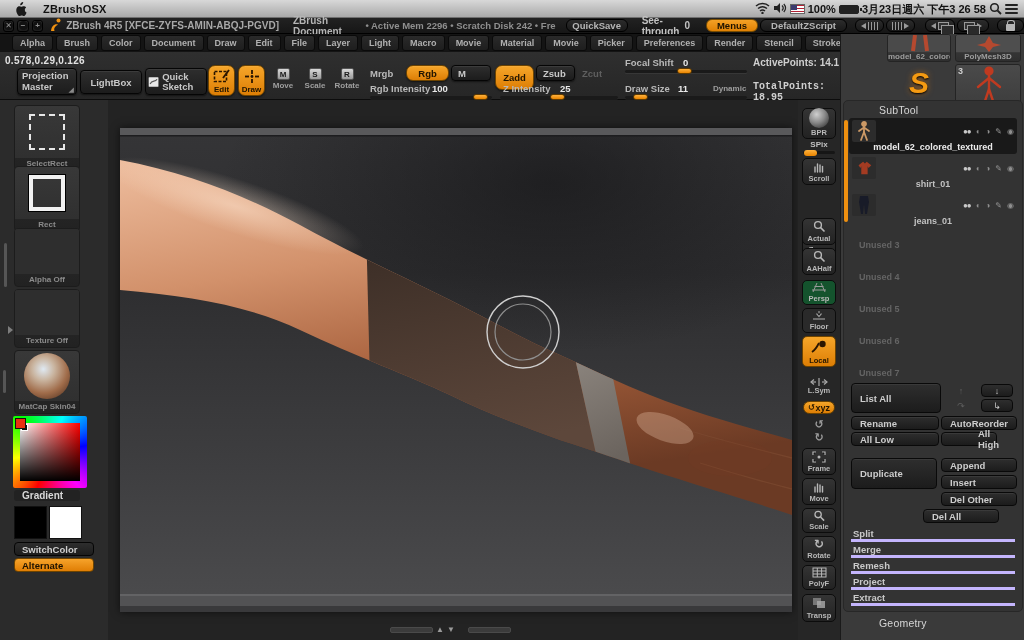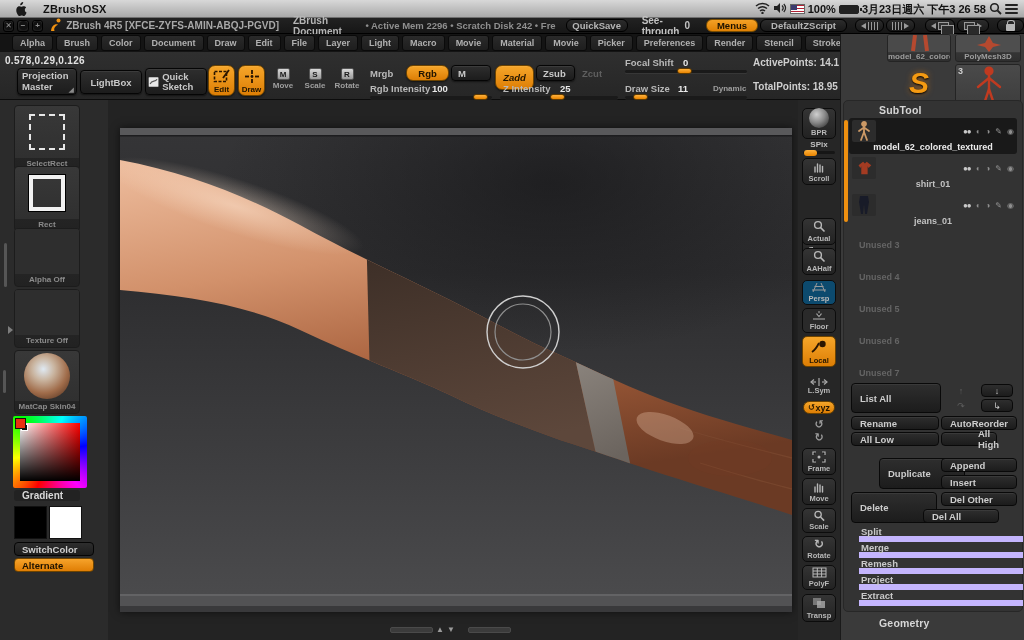--- a/index.html
+++ b/index.html
@@ -117,40 +117,40 @@
   .xyzpill { position:absolute; left:5px; width:32px; height:13px; border-radius:7px; background:linear-gradient(#f6a62a,#dd7e05);
     border:1px solid #6e4400; color:#241600; font-size:9px; font-weight:bold; display:flex; align-items:center; justify-content:center; gap:1px; }
 
   
   .panel { position:absolute; left:840px; top:34px; width:184px; height:606px; background:#3a3a3a; border-left:1px solid #1a1a1a; }
   .thumbtile { position:absolute; background:linear-gradient(#585858,#3f3f3f); border:1px solid #242424; border-radius:3px; overflow:hidden; }
   .thumbtile .tl { position:absolute; left:0; bottom:0; width:100%; text-align:center; font-size:8px; font-weight:bold; color:#9d9d9d; background:rgba(0,0,0,.25); white-space:nowrap; }
   .sbrush-s { font-size:30px; font-weight:bold; font-style:italic; color:#f59a12; text-shadow:0 1px 2px #000, 0 0 6px rgba(245,130,10,.6); line-height:1; }
   .badge3 { position:absolute; left:2px; top:1px; font-size:9px; font-weight:bold; color:#cfcfcf; }
   .section-bg { position:absolute; left:2px; top:66px; width:180px; height:512px; background:#333; border:1px solid #272727; border-radius:5px; }
-  .sec-header { position:absolute; font-size:10.5px; font-weight:bold; color:#d6d6d6; letter-spacing:.2px; }
+  .sec-header { position:absolute; font-size:10.5px; font-weight:normal; color:#d6d6d6; letter-spacing:.2px; }
   .st-list { position:absolute; left:8px; top:84px; width:168px; }
   .st-item { position:relative; border-radius:3px; margin-bottom:1px; }
   .st-item.sel { background:#191919; }
   .st-item .strow { display:flex; align-items:center; padding:2px 3px 0 3px; }
   .st-thumb { width:24px; height:22px; background:#2c2c2c; border-radius:2px; display:flex; align-items:center; justify-content:center; }
   .st-toggles { margin-left:auto; display:flex; gap:5px; color:#8f8f8f; font-size:8px; align-items:center; }
   .st-toggles .big { letter-spacing:-1px; color:#c9c9c9; }
   .st-name { text-align:center; font-size:9px; font-weight:bold; color:#c2c2c2; padding:0 0 2px; white-space:nowrap; }
   .st-item.sel .st-name { color:#ececec; }
   .st-item.unused { height:31px; display:flex; align-items:center; }
   .st-item.unused .st-name { color:#646464; padding:0 0 0 10px; text-align:left; }
   .orangebar { position:absolute; left:3px; top:86px; width:4px; height:102px; background:#ef9010; border-radius:2px; }
   .pbtn { position:absolute; background:linear-gradient(#2e2e2e,#1c1c1c); border:1px solid #090909; border-radius:4px;
     box-shadow:inset 0 1px 0 rgba(255,255,255,.06); color:#cccccc; font-size:9.5px; font-weight:bold; display:flex; align-items:center; padding-left:8px; }
   .arrbtn { position:absolute; width:32px; height:13px; border-radius:4px; background:linear-gradient(#2e2e2e,#1c1c1c); border:1px solid #090909;
     color:#c9c9c9; font-size:9px; display:flex; align-items:center; justify-content:center; }
   .arrdim { position:absolute; width:32px; height:13px; color:#5e5e5e; font-size:9px; display:flex; align-items:center; justify-content:center; }
-  .rowbtn { position:absolute; left:18px; width:164px; height:15px; color:#c9c9c9; font-size:9.5px; font-weight:bold;
-    display:flex; align-items:center; padding-left:2px; border-bottom:6px solid #c4b5fd; }
+  .rowbtn { position:absolute; left:10px; width:164px; height:15px; color:#c9c9c9; font-size:9.5px; font-weight:bold;
+    display:flex; align-items:center; padding-left:2px; border-bottom:3px solid #c4b5fd; }
 </style>
 </head>
 <body>
 
 <div id="screen">
 
   <div class="macbar">
     <span class="apple">
       <svg width="13" height="15" viewBox="0 0 13 15">
           <path fill="#1a1a1a" d="M8.4,3.2c0.5-0.6,0.9-1.5,0.8-2.3C8.4,1,7.5,1.4,7,2C6.5,2.5,6.1,3.4,6.2,4.2C7.1,4.3,7.9,3.8,8.4,3.2z M10.8,8.9c0-1.6,1.3-2.3,1.3-2.4c-0.7-1-1.8-1.2-2.2-1.2C8.9,5.2,8,5.8,7.5,5.8C7,5.8,6.2,5.3,5.4,5.3c-1.1,0-2.1,0.6-2.6,1.6c-1.1,2-0.3,4.9,0.8,6.5c0.5,0.8,1.2,1.7,2,1.6c0.8,0,1.1-0.5,2.1-0.5c1,0,1.2,0.5,2.1,0.5c0.9,0,1.4-0.8,1.9-1.6c0.6-0.9,0.9-1.8,0.9-1.8C12.6,11.5,10.8,10.8,10.8,8.9z"></path>
@@ -315,21 +315,21 @@
 
     <span class="flatlabel" style="left:370px; top:16px;">Mrgb</span>
     <div class="tbtn orange" style="left:406px; top:13px; width:43px; height:16px;">Rgb</div>
     <div class="tbtn" style="left:451px; top:13px; width:40px; height:16px; justify-content:flex-start; padding-left:6px;">M</div>
     <span class="flatlabel" style="left:370px; top:31px;">Rgb Intensity</span>
     <span class="flatlabel" style="left:432px; top:31px; color:#e8e8e8;">100</span>
     <div class="slider-track" style="left:370px; top:44px; width:122px;">
         <span class="slider-nub" style="left:103px;"></span>
       </div>
 
-    <div class="tbtn orange" style="left:495px; top:13px; width:39px; height:25px;font-style:italic;">Zadd</div>
+    <div class="tbtn orange" style="left:495px; top:13px; width:39px; height:25px;">Zadd</div>
     <div class="tbtn" style="left:536px; top:13px; width:39px; height:16px; justify-content:flex-start; padding-left:6px;">Zsub</div>
     <span class="flatlabel dimlabel" style="left:582px; top:16px;">Zcut</span>
     <span class="flatlabel" style="left:503px; top:31px;">Z Intensity</span>
     <span class="flatlabel" style="left:560px; top:31px; color:#e8e8e8;">25</span>
     <div class="slider-track" style="left:500px; top:44px; width:118px;">
         <span class="slider-nub" style="left:50px;"></span>
       </div>
 
     <span class="flatlabel" style="left:625px; top:5px;">Focal Shift</span>
     <span class="flatlabel" style="left:683px; top:5px; color:#e8e8e8;">0</span>
@@ -337,21 +337,21 @@
         <span class="slider-nub" style="left:52px;"></span>
       </div>
     <span class="flatlabel" style="left:625px; top:31px;">Draw Size</span>
     <span class="flatlabel" style="left:678px; top:31px; color:#e8e8e8;">11</span>
     <div class="slider-track" style="left:625px; top:44px; width:122px;">
         <span class="slider-nub" style="left:8px;"></span>
       </div>
     <span class="mini-label" style="left:713px; top:32px;">Dynamic</span>
 
     <span class="points" style="left:753px; top:5px;">ActivePoints: 14.1</span>
-    <span class="points" style="left:753px; top:29px;">TotalPoints: 18.95</span>
+    <span class="points" style="left:753px; top:29px;font-family:Liberation Mono, monospace;">TotalPoints: 18.95</span>
   </div>
 
   <div class="lsb">
     <div class="tile" style="top:5px;">
       <div class="tface" style="height:52px;">
           <span class="dashsq"></span>
         </div>
       <div class="tlabel">SelectRect</div>
     </div>
     <div class="tile" style="top:66px;">
@@ -507,21 +507,21 @@
     </div>
     <div class="sbtn" style="top:148px; height:27px;">
       <span class="icn">
           <svg width="13" height="13" viewBox="0 0 13 13">
             <circle cx="5" cy="5" r="3.4" stroke="#b8b8b8" stroke-width="1.4" fill="none"></circle>
             <line x1="7.6" y1="7.6" x2="11.5" y2="11.5" stroke="#b8b8b8" stroke-width="1.6"></line>
           </svg>
         </span>
       <span>AAHalf</span>
     </div>
-    <div class="sbtn" style="top:180px; height:25px; background:#0c4a6e;">
+    <div class="sbtn" style="top:180px; height:25px; background:#14532d;">
       <span class="icn">
           <svg width="16" height="11" viewBox="0 0 16 11">
             <g stroke="#9a9a9a" stroke-width="1">
               <path d="M2,10 L6,1"></path>
               <path d="M14,10 L10,1"></path>
               <path d="M1,8 H15"></path>
               <path d="M3.5,4.5 H12.5"></path>
             </g>
           </svg>
         </span>
@@ -745,24 +745,23 @@
     <div class="pbtn" style="left:10px; top:349px; width:90px; height:30px;">List All</div>
     <span class="arrdim" style="left:104px; top:350px;">↑</span>
     <span class="arrbtn" style="left:140px; top:350px;">↓</span>
     <span class="arrdim" style="left:104px; top:365px;">↷</span>
     <span class="arrbtn" style="left:140px; top:365px;">↳</span>
     <div class="pbtn" style="left:10px; top:382px; width:88px; height:14px;">Rename</div>
     <div class="pbtn" style="left:100px; top:382px; width:76px; height:14px;">AutoReorder</div>
     <div class="pbtn" style="left:10px; top:398px; width:88px; height:14px;">All Low</div>
     <div class="pbtn" style="left:100px; top:398px; width:56px; height:14px;padding-left:36px;">All High</div>
 
-    <div class="pbtn" style="left:10px; top:424px; width:86px; height:31px;margin-left:28px;">Duplicate</div>
+    <div class="pbtn" style="left:10px; top:424px; width:86px; height:31px;">Duplicate</div>
     <div class="pbtn" style="left:100px; top:424px; width:76px; height:14px;">Append</div>
     <div class="pbtn" style="left:100px; top:441px; width:76px; height:14px;">Insert</div>
-    <div class="pbtn" style="left:10px; top:458px; width:86px; height:31px;">Delete</div>
     <div class="pbtn" style="left:100px; top:458px; width:76px; height:14px;">Del Other</div>
     <div class="pbtn" style="left:82px; top:475px; width:76px; height:14px;">Del All</div>
 
     <div class="rowbtn" style="top:493px;">Split</div>
     <div class="rowbtn" style="top:509px;">Merge</div>
     <div class="rowbtn" style="top:525px;">Remesh</div>
     <div class="rowbtn" style="top:541px;">Project</div>
     <div class="rowbtn" style="top:557px;">Extract</div>
 
     <span class="sec-header" style="left:38px; top:583px;">Geometry</span>

